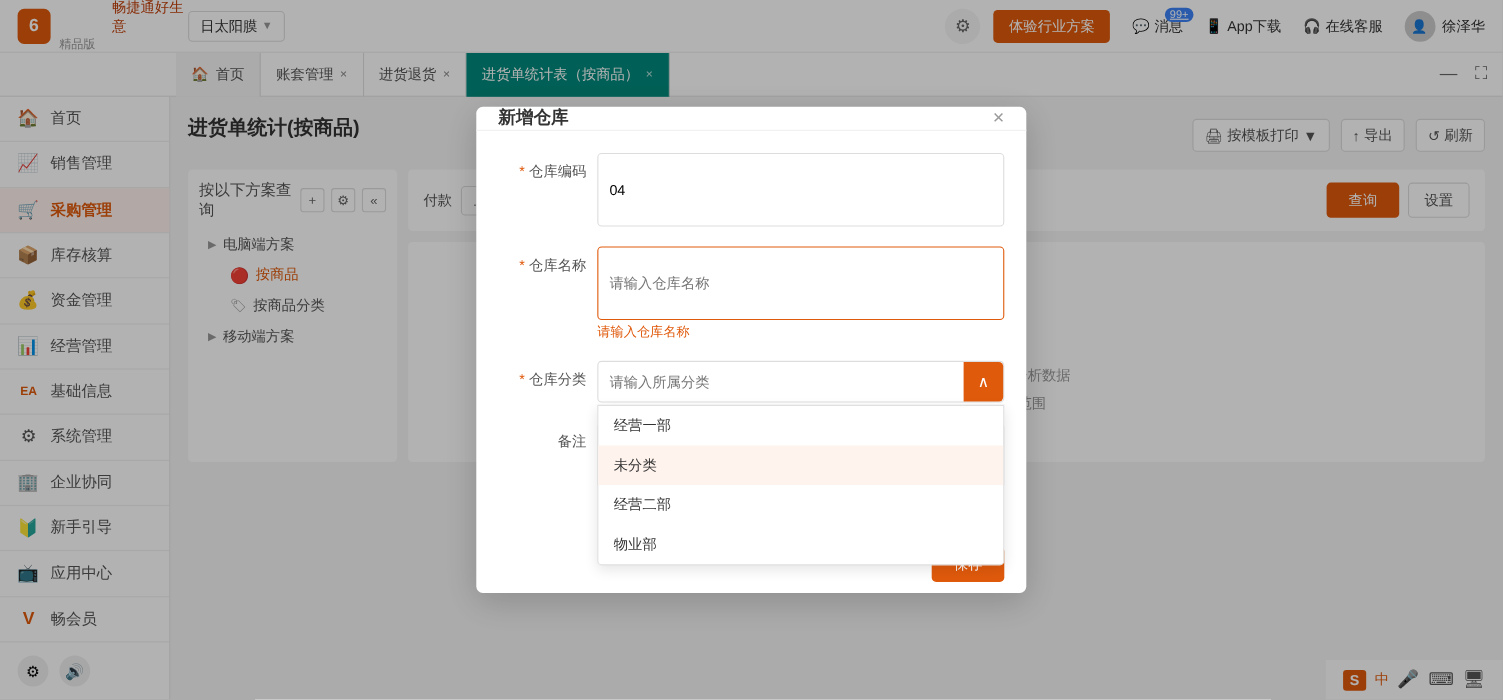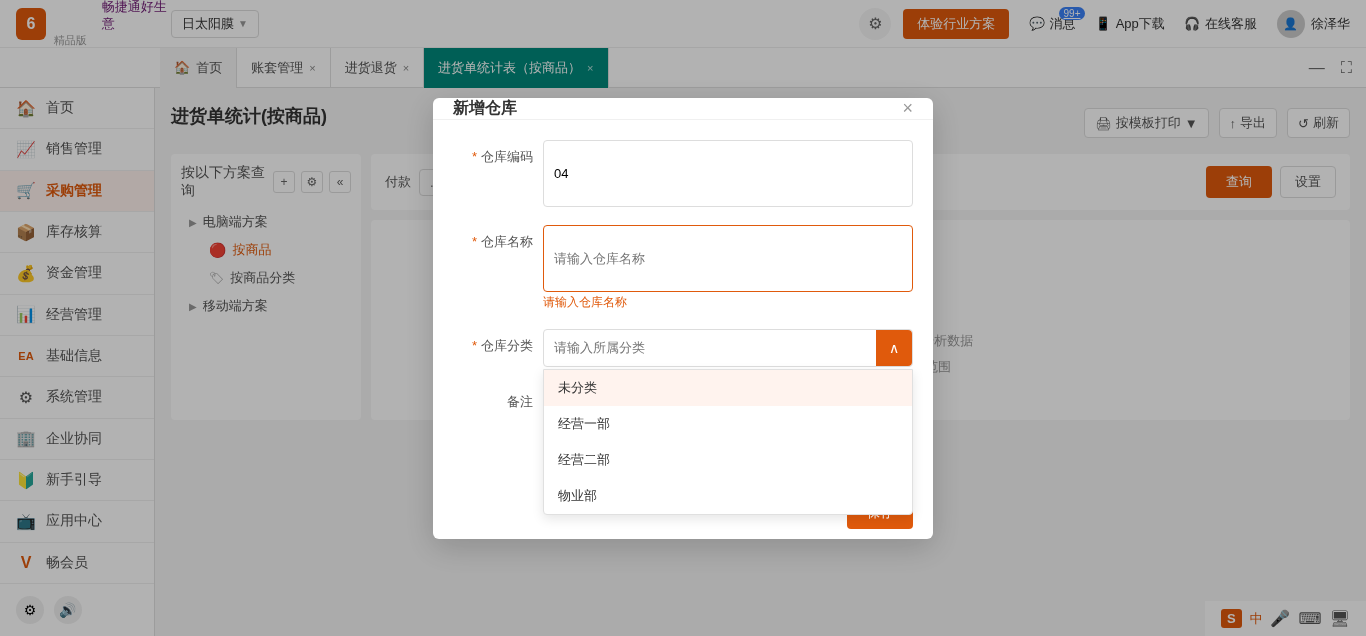--- a/index.html
+++ b/index.html
@@ -22,21 +22,21 @@
       align-items: center;
       gap: 8px;
     }
     .logo-icon {
       width: 32px; height: 32px;
       background: #e05a0c;
       border-radius: 6px;
       display: flex; align-items: center; justify-content: center;
       color: #fff; font-weight: bold; font-size: 16px;
     }
-    .logo-text { font-size: 13px; color: #701a75; line-height: 1.3; margin-left: 48px; }
+    .logo-text { font-size: 13px; color: #c2410c; line-height: 1.3; margin-left: 48px; }
     .logo-sub { font-size: 11px; color: #999; }
     .header-store {
       display: flex; align-items: center; gap: 4px;
       border: 1px solid #ddd; border-radius: 4px;
       padding: 4px 10px; font-size: 13px; color: #333;
       cursor: pointer; background: #fff;
     }
     .header-store .arrow { color: #999; font-size: 10px; }
     .header-spacer { flex: 1; }
     .header-settings {
@@ -445,22 +445,22 @@
       <div class="form-row">
         <label class="form-label required">仓库分类</label>
         <div class="form-control-wrap category-wrap">
           <div class="category-input-row">
             <input class="category-input" type="text" placeholder="请输入所属分类" style="">
             <div class="category-toggle">
               <span class="category-toggle-icon">∧</span>
             </div>
           </div>
           <div class="dropdown-list">
+            <div class="dropdown-item">经营一部</div>
             <div class="dropdown-item highlighted">未分类</div>
-            <div class="dropdown-item">经营一部</div>
             <div class="dropdown-item">经营二部</div>
             <div class="dropdown-item">物业部</div>
           </div>
         </div>
       </div>
 
       <div class="form-row">
         <label class="form-label">备注</label>
         <div class="form-control-wrap">
           <textarea class="form-textarea" style=""></textarea>

